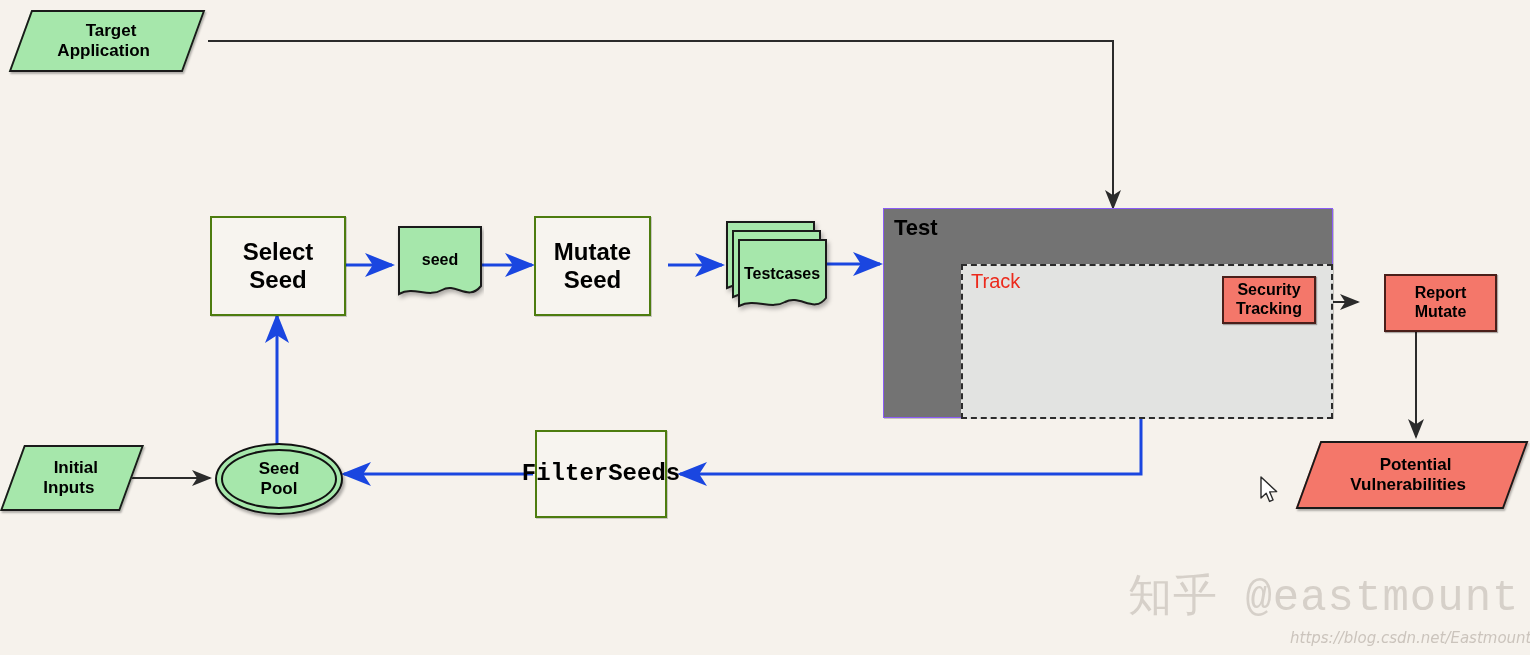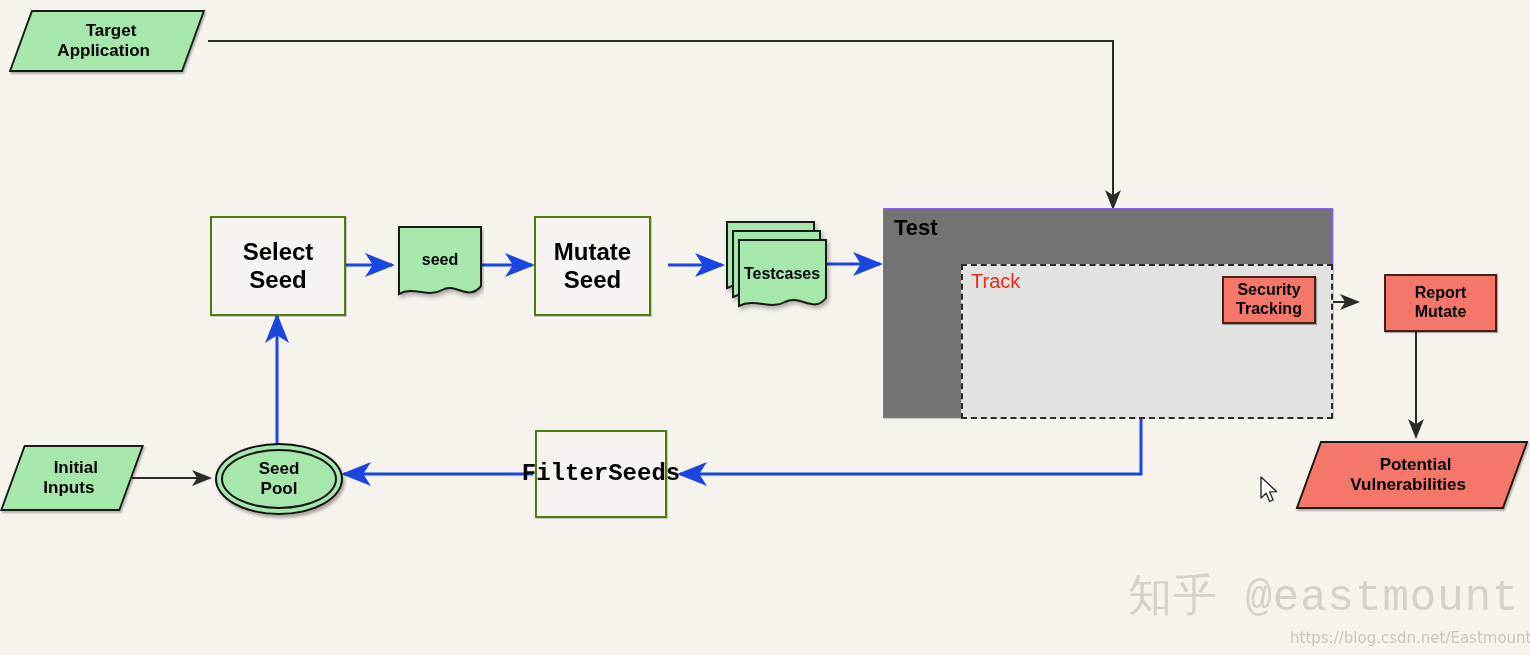--- a/index.html
+++ b/index.html
@@ -159,20 +159,21 @@
     letter-spacing: 1px;
   }
   #wm-url {
     position: absolute;
     left: 1290px;
     top: 629px;
     font-size: 15px;
     color: rgba(150,140,130,0.45);
     font-family: "DejaVu Sans", sans-serif;
     white-space: nowrap;
+    font-style: italic;
   }
   #cursor { position: absolute; left: 1259px; top: 476px; }
 </style>
 </head>
 <body>
 
 <div id="canvas">
 
   <svg id="edges" viewBox="0 0 1530 655">
     <defs>

